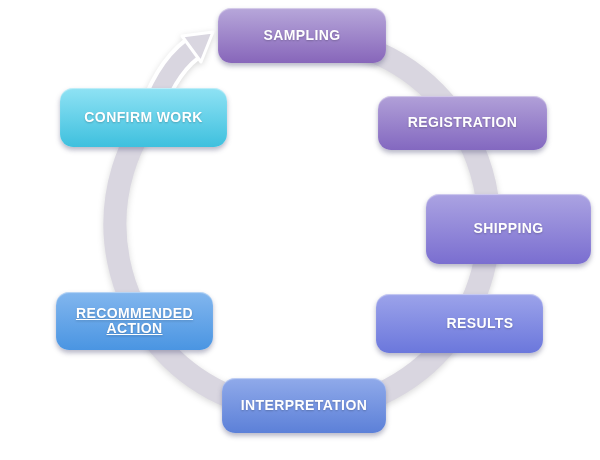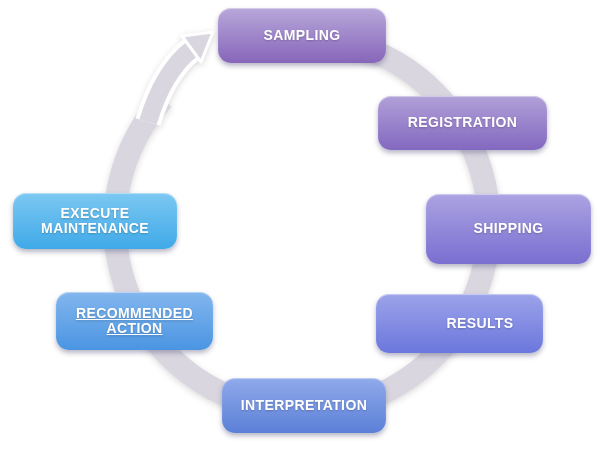--- a/index.html
+++ b/index.html
@@ -72,17 +72,17 @@
   </div>
   <div class="step step-4" style="background: linear-gradient(rgb(156, 163, 234) 0%, rgb(107, 119, 220) 100%);">
     <span>RESULTS</span>
   </div>
   <div class="step step-5" style="background: linear-gradient(rgb(144, 170, 234) 0%, rgb(92, 128, 216) 100%);">
     <span>INTERPRETATION</span>
   </div>
   <div class="step step-6" style="background: linear-gradient(rgb(130, 182, 238) 0%, rgb(74, 149, 226) 100%); text-decoration: underline;">
     <span>RECOMMENDED ACTION</span>
   </div>
-  <div class="step step-7" style="background: linear-gradient(rgb(124, 200, 242) 0%, rgb(63, 169, 232) 100%);">
-    <span>EXECUTE MAINTENANCE</span>
+  <div class="step step-8" style="background: linear-gradient(rgb(143, 226, 244) 0%, rgb(62, 192, 222) 100%);">
+    <span>CONFIRM WORK</span>
   </div>
 
 </div>
 
 </body></html>

